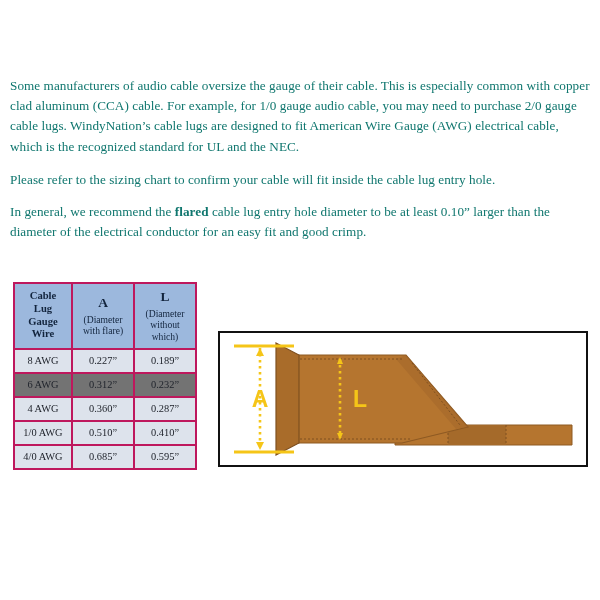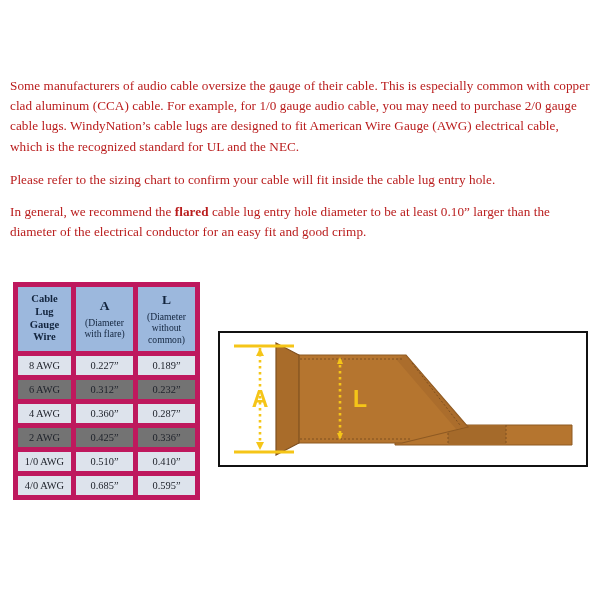--- a/index.html
+++ b/index.html
@@ -27,40 +27,40 @@
   .prose {
     position: absolute;
     left: 10px;
     top: 76px;
     width: 582px;
   }
   .para {
     font-size: 13.2px;
     line-height: 20.2px;
     text-align: left;
-    color: #b91c1c;
+    color: #0f766e;
     margin: 0 0 13px 0;
     letter-spacing: 0.05px;
   }
   .para.tight { margin-bottom: 12px; }
   .para b { font-weight: bold; }
 
   
   .sizing-table {
     position: absolute;
     left: 13px;
     top: 282px;
     width: 182px;
     border-collapse: collapse;
     table-layout: fixed;
     background: #ffffff;
   }
   .sizing-table th,
   .sizing-table td {
-    border: 5px solid #be185d;
+    border: 2px solid #be185d;
     text-align: center;
     vertical-align: middle;
     font-family: "Liberation Serif", "DejaVu Serif", serif;
   }
   .sizing-table thead th {
     background: #9cb8dd;
     color: #12243d;
     font-weight: bold;
     font-size: 10.5px;
     line-height: 12.4px;
@@ -145,44 +145,39 @@
         </th>
         <th class="col-a">
           <span class="big">A</span>
           <span class="sub">(Diameter</span>
           <span class="sub">with flare)</span>
         </th>
         <th class="col-l">
           <span class="big">L</span>
           <span class="sub">(Diameter</span>
           <span class="sub">without</span>
-          <span class="sub">common)</span>
+          <span class="sub">which)</span>
         </th>
       </tr>
     </thead>
     <tbody>
       <tr class="rowA">
         <td>8 AWG</td>
         <td>0.227”</td>
         <td>0.189”</td>
       </tr>
       <tr class="rowB">
         <td>6 AWG</td>
         <td>0.312”</td>
         <td>0.232”</td>
       </tr>
       <tr class="rowA">
         <td>4 AWG</td>
         <td>0.360”</td>
         <td>0.287”</td>
-      </tr>
-      <tr class="rowB">
-        <td>2 AWG</td>
-        <td>0.425”</td>
-        <td>0.336”</td>
       </tr>
       <tr class="rowA">
         <td>1/0 AWG</td>
         <td>0.510”</td>
         <td>0.410”</td>
       </tr>
       <tr class="rowA">
         <td>4/0 AWG</td>
         <td>0.685”</td>
         <td>0.595”</td>

